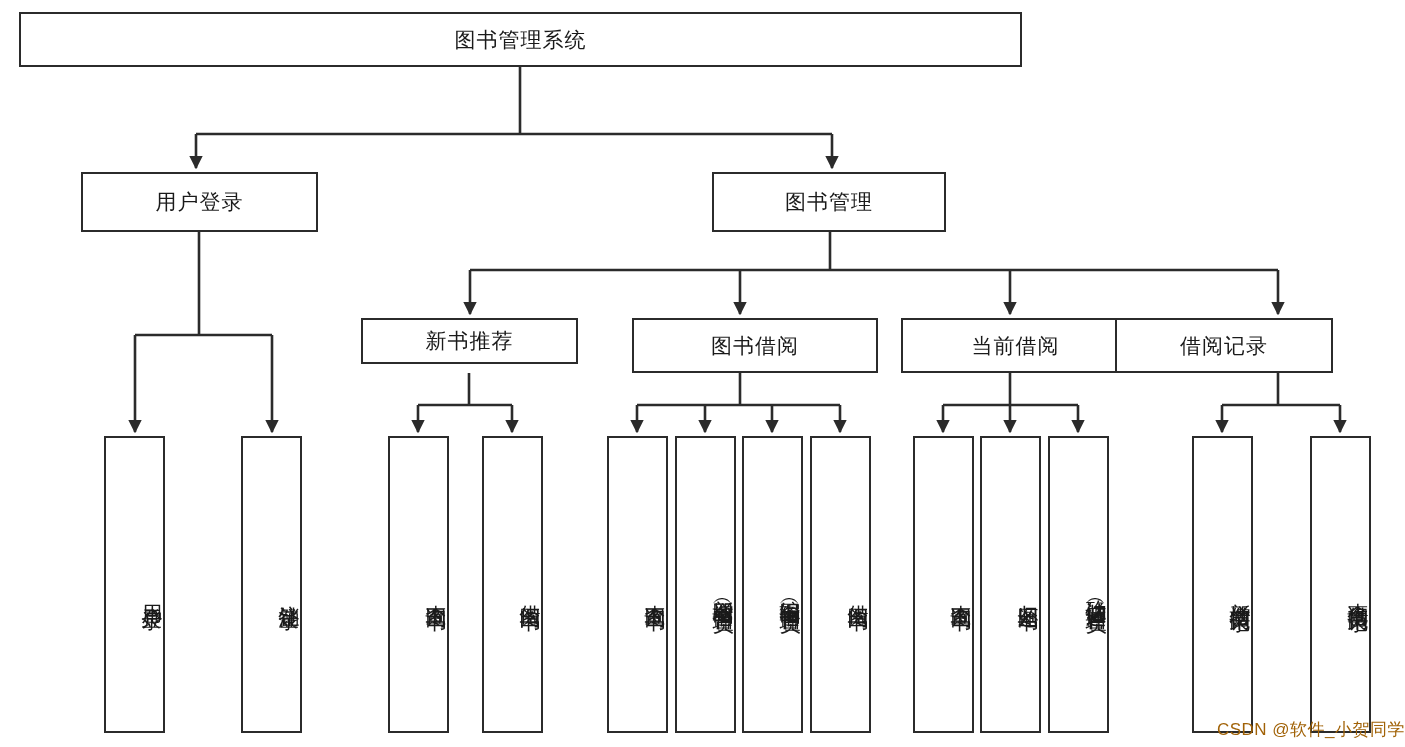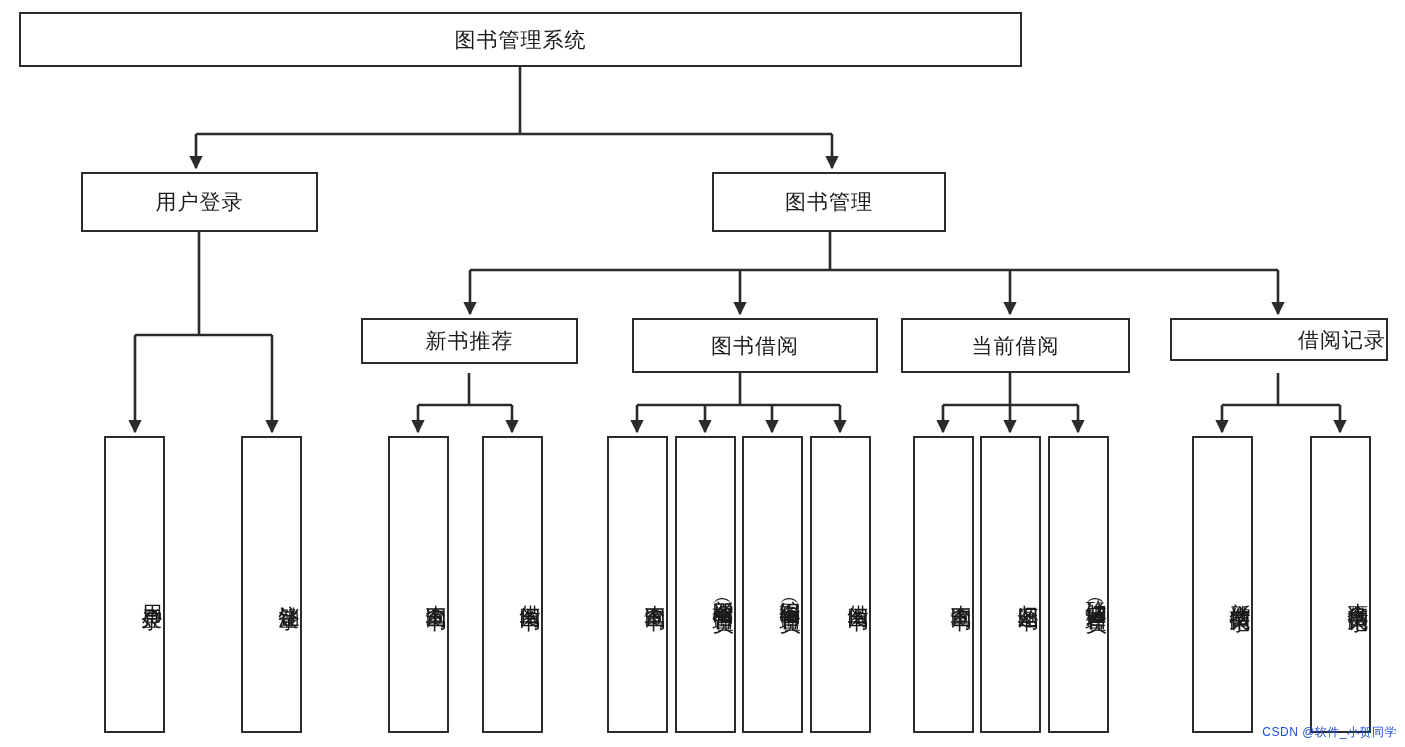--- a/index.html
+++ b/index.html
@@ -51,24 +51,24 @@
     align-items: flex-start;
     justify-content: center;
   }
   .node.vert .vlabel {
     writing-mode: vertical-rl;
     text-orientation: upright;
     white-space: normal;
   }
   .watermark {
     position: absolute;
-    right: 8px;
+    right: 0;
     bottom: 6px;
-    font-size: 12px;
-    color: #1d4ed8;
+    font-size: 17px;
+    color: #a16207;
     letter-spacing: 0.5px;
     z-index: 3;
     white-space: nowrap;
   }
 </style>
 </head>
 <body>
 
 <div id="canvas">
 
@@ -135,21 +135,21 @@
 
   <div class="node horiz" style="left: 361px; top: 318px; width: 217px; height: 46px;">
     <span>新书推荐</span>
   </div>
   <div class="node horiz" style="left: 632px; top: 318px; width: 246px; height: 55px;">
     <span>图书借阅</span>
   </div>
   <div class="node horiz" style="left: 901px; top: 318px; width: 229px; height: 55px;">
     <span>当前借阅</span>
   </div>
-  <div class="node horiz" style="left: 1170px; top: 318px; width: 218px; height: 43px; justify-content: flex-end;">
+  <div class="node horiz" style="left: 1115px; top: 318px; width: 218px; height: 55px;">
     <span>借阅记录</span>
   </div>
 
   <div class="node vert" style="left: 104px; top: 436px; width: 61px; height: 297px;">
     <span class="vlabel">用户登录</span>
   </div>
   <div class="node vert" style="left: 241px; top: 436px; width: 61px; height: 297px;">
     <span class="vlabel">注销登录</span>
   </div>
   <div class="node vert" style="left: 388px; top: 436px; width: 61px; height: 297px;">

